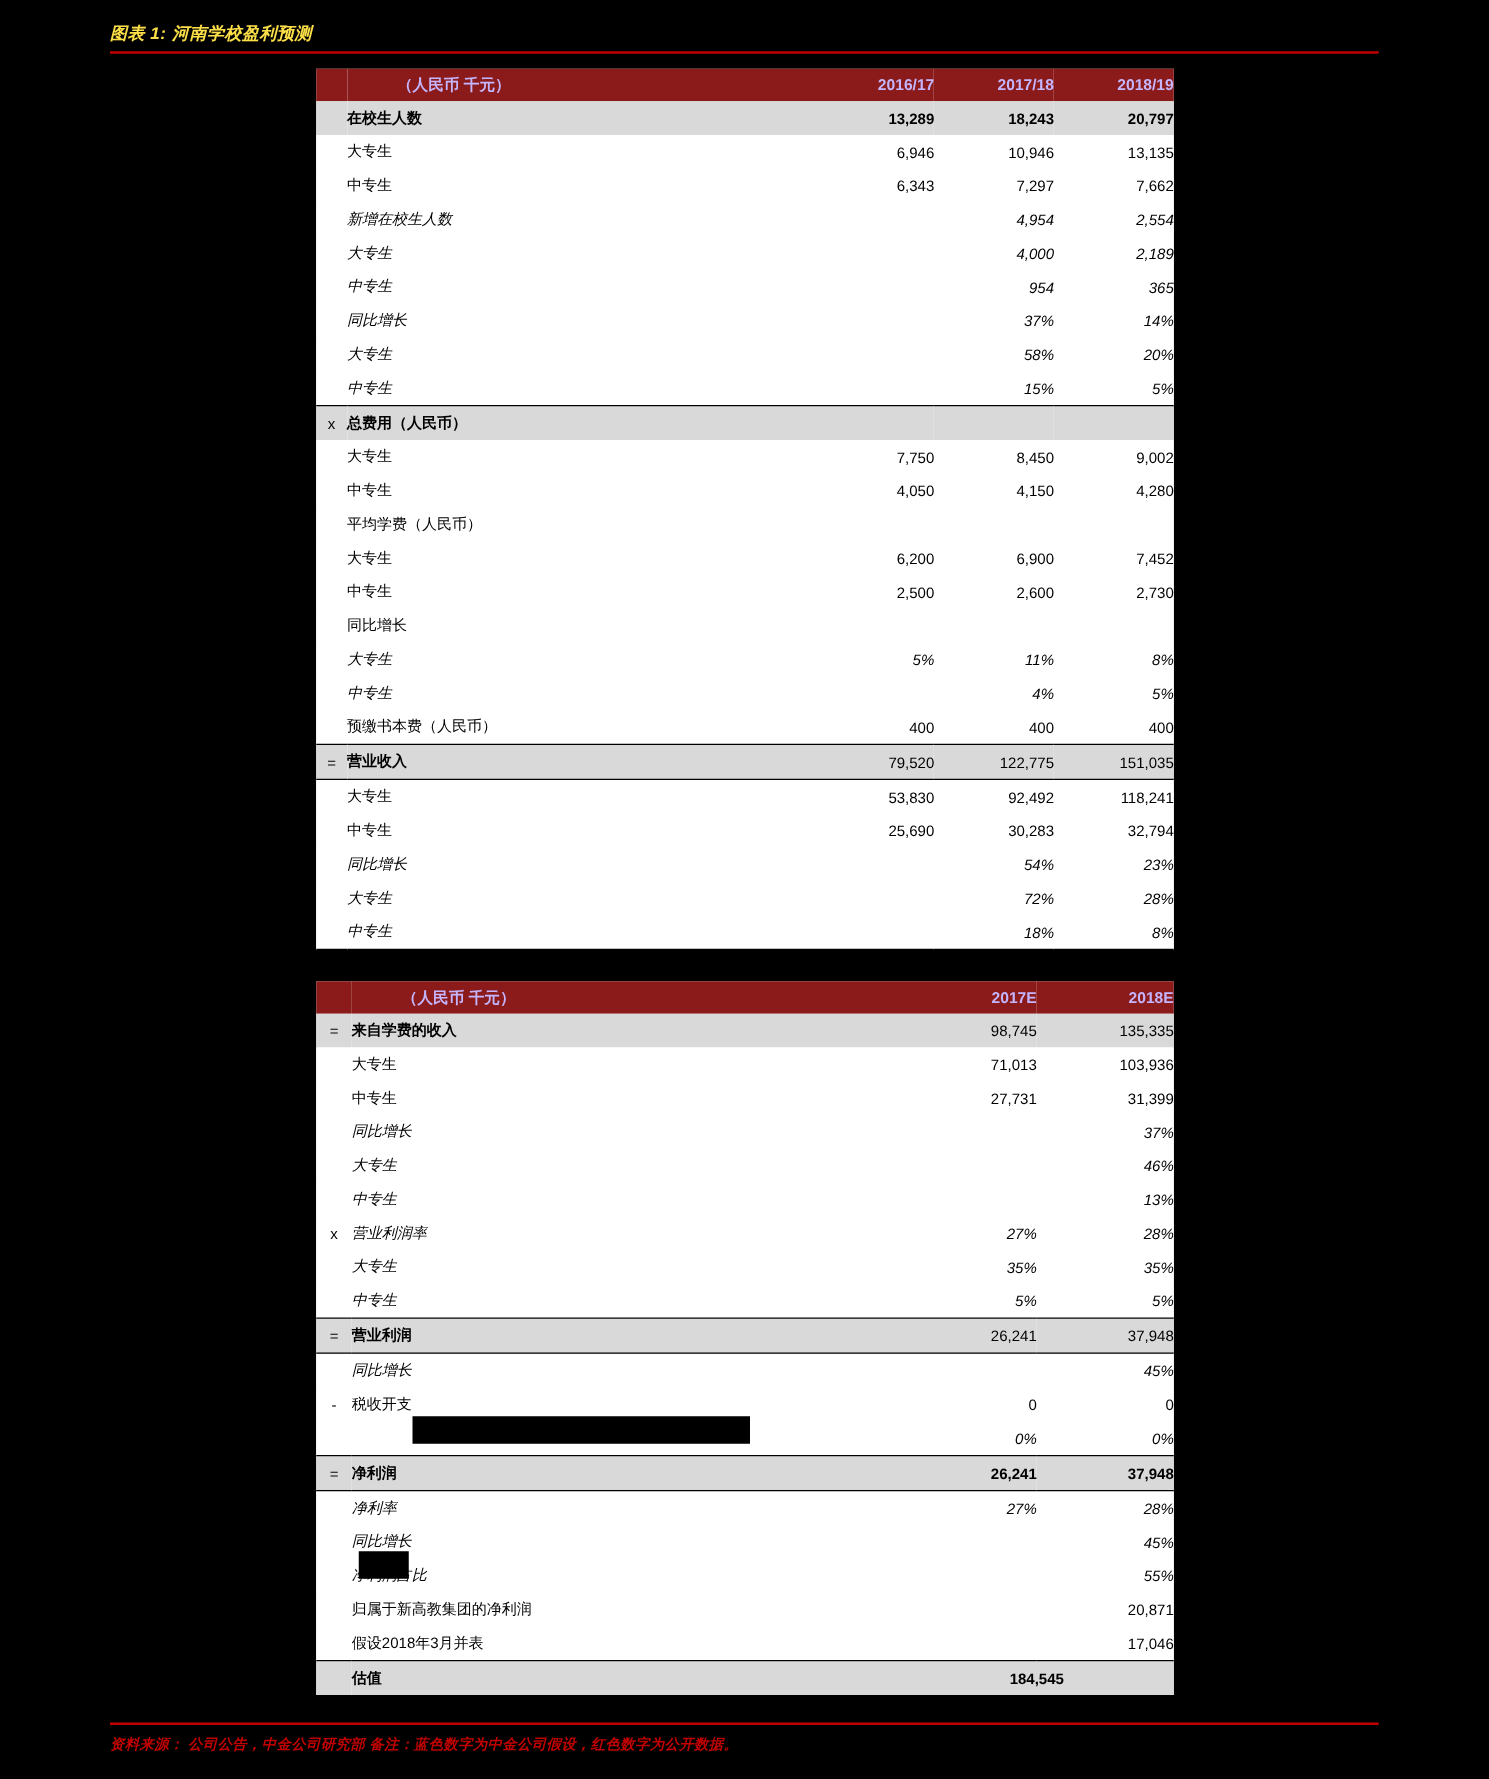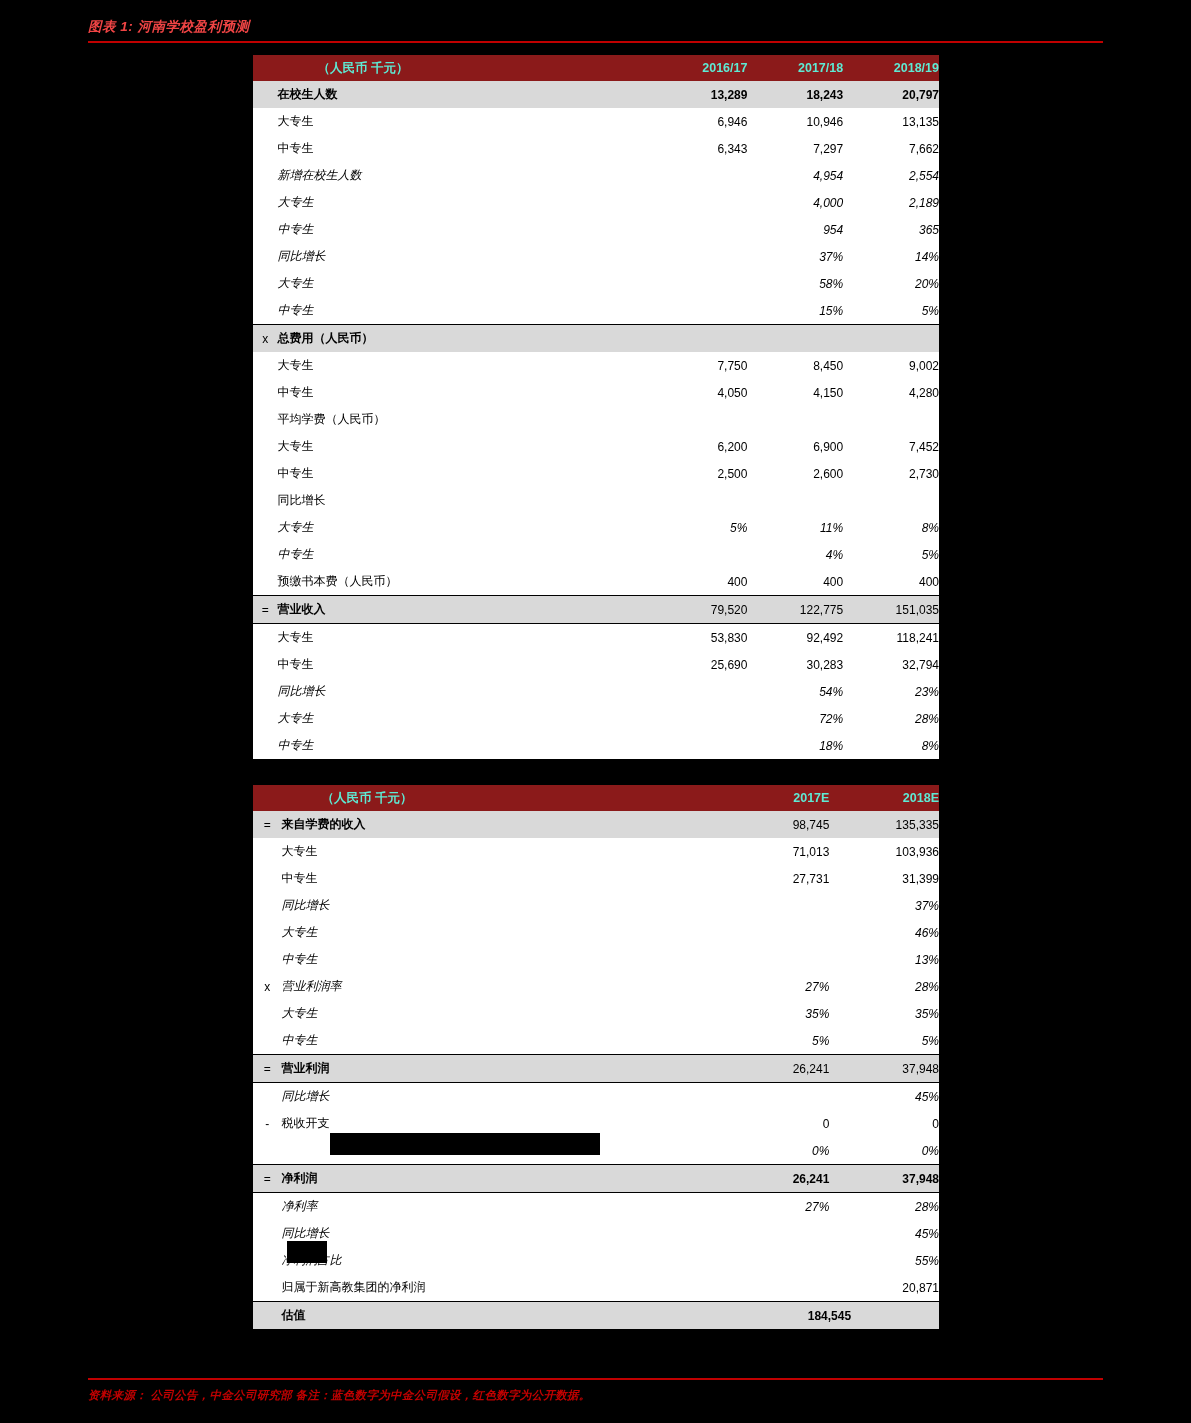--- a/index.html
+++ b/index.html
@@ -1,33 +1,33 @@
 <!DOCTYPE html>
 <html><head>
 <meta charset="utf-8">
 <style>
   html,body{margin:0;padding:0;background:#000;}
   body{width:1191px;height:1423px;position:relative;font-family:"Liberation Sans","DejaVu Sans",sans-serif;}
   .page{position:absolute;left:0;top:0;width:1191px;height:1423px;background:#000;overflow:hidden;}
 
-  .fig-title{position:absolute;left:88px;top:18px;font-size:13.5px;font-weight:bold;font-style:italic;color:#ef4444;letter-spacing:.5px;}
+  .fig-title{position:absolute;left:88px;top:18px;font-size:13.5px;font-weight:bold;font-style:italic;color:#fde047;letter-spacing:.5px;}
   .rule-top{position:absolute;left:88px;top:41px;width:1015px;height:2px;background:#c00000;}
   .rule-bottom{position:absolute;left:88px;top:1378px;width:1015px;height:2px;background:#c00000;}
   .footnote{position:absolute;left:88px;top:1388px;font-size:11.5px;font-weight:bold;font-style:italic;color:#c00000;white-space:nowrap;letter-spacing:.3px;}
 
   .tbl{position:absolute;left:253px;width:686px;border-collapse:collapse;background:#fff;}
   #table-a{top:55px;}
   #table-b{top:785px;}
   .tbl td{font-size:12px;color:#000;padding:0;height:27px;vertical-align:middle;background:#fff;}
 
   .c-mark{width:26px;text-align:center;font-size:11px;}
   .c-lbl{width:360px;}
   .c-val{width:100px;text-align:right;padding-right:14px;}
 
-  .hdr td{background:#8b1a1a;color:#5eead4;font-weight:bold;height:26px;font-size:12.5px;}
+  .hdr td{background:#8b1a1a;color:#c4b5fd;font-weight:bold;height:26px;font-size:12.5px;}
   .hdr .c-mark{background:#8b1a1a;}
   .hdr .c-lbl{padding-left:40px;}
 
   .ind0{padding-left:40px;}
   .ind1{padding-left:80px;}
 
   .b{font-weight:bold;}
   .i{font-style:italic;}
   .red{color:#c00000;}
   .blue{color:#1a3fd0;margin-top:32px;}
@@ -341,20 +341,26 @@
           <td class="c-lbl ind1 i" style="position: relative;">净利润占比</td>
           <td class="c-val"></td>
           <td class="c-val blue i">55%</td>
         </tr>
         <tr class="">
           <td class="c-mark"></td>
           <td class="c-lbl ind0">归属于新高教集团的净利润</td>
           <td class="c-val"></td>
           <td class="c-val">20,871</td>
         </tr>
+        <tr class="">
+          <td class="c-mark"></td>
+          <td class="c-lbl ind0">假设2018年3月并表</td>
+          <td class="c-val"></td>
+          <td class="c-val">17,046</td>
+        </tr>
         <tr class="grey linetop">
           <td class="c-mark"></td>
           <td class="c-lbl ind0 b">估值</td>
           <td class="c-val b" colspan="2" style="text-align: center; padding-right: 0px;">184,545</td>
         </tr>
       </tbody>
   </table>
 
   <div class="rule-bottom"></div>
   <div class="footnote">资料来源：  公司公告，中金公司研究部  备注：蓝色数字为中金公司假设，红色数字为公开数据。</div>

